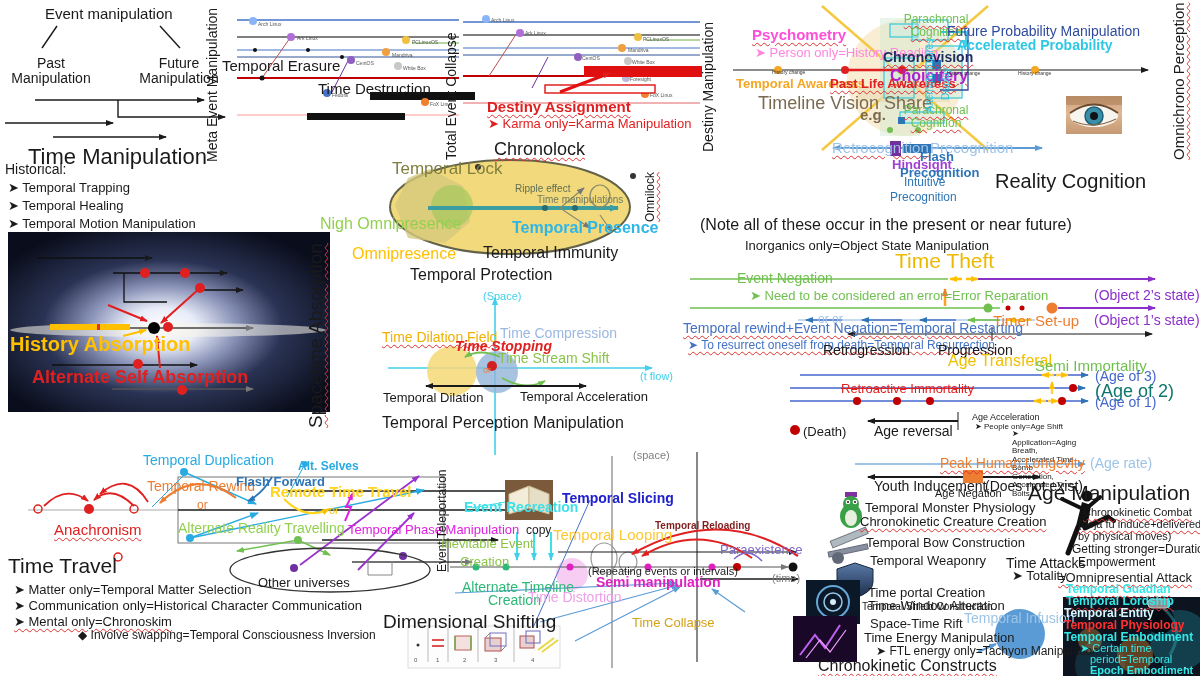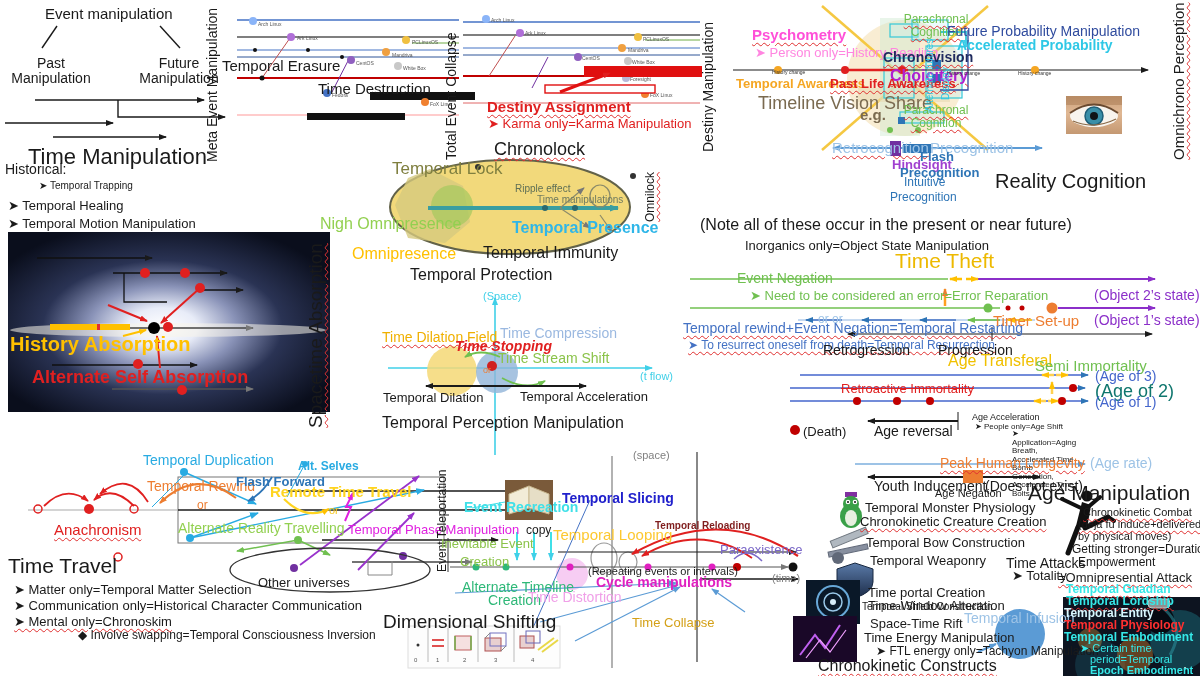--- a/index.html
+++ b/index.html
@@ -450,21 +450,21 @@
 
 <div id="labels">
       <div class="lbl" style="left: 45px; top: 6px; font-size: 15px;">Event manipulation</div>
       <div class="lbl pre" style="left: 5px; top: 56px; font-size: 14px; width: 92px; text-align: center;">Past
 Manipulation</div>
       <div class="lbl pre" style="left: 133px; top: 56px; font-size: 14px; width: 92px; text-align: center;">Future
 Manipulation</div>
       <div class="lbl" style="left: 28px; top: 145px; font-size: 22px;">Time Manipulation</div>
       <div class="lbl vert" style="left: 205px; top: 162px; font-size: 14px;">Meta Event Manipulation</div>
       <div class="lbl" style="left: 5px; top: 162px; font-size: 14px;">Historical:</div>
-      <div class="lbl" style="left: 8px; top: 181px; font-size: 10px; margin-left: 31px;">➤ Temporal Trapping</div>
+      <div class="lbl" style="left: 8px; top: 181px; font-size: 13px;">➤ Temporal Trapping</div>
       <div class="lbl" style="left: 8px; top: 199px; font-size: 13px;">➤ Temporal Healing</div>
       <div class="lbl" style="left: 8px; top: 217px; font-size: 13px;">➤ Temporal Motion Manipulation</div>
       <div class="lbl b" style="left: 10px; top: 334px; font-size: 20px; color: rgb(255, 192, 0);">History Absorption</div>
       <div class="lbl b" style="left: 32px; top: 368px; font-size: 18px; color: rgb(224, 32, 32);">Alternate Self Absorption</div>
       <div class="lbl vert sq" style="left: 306px; top: 428px; font-size: 19px;">Spacetime Absorption</div>
       <div class="lbl" style="left: 222px; top: 58px; font-size: 15px;">Temporal Erasure</div>
       <div class="lbl" style="left: 318px; top: 81px; font-size: 15px;">Time Destruction</div>
       <div class="lbl vert" style="left: 444px; top: 160px; font-size: 14px;">Total Event Collapse</div>
       <div class="lbl sq b" style="left: 487px; top: 99px; font-size: 15px; color: rgb(224, 32, 32);">Destiny Assignment</div>
       <div class="lbl" style="left: 488px; top: 117px; font-size: 13px; color: rgb(224, 32, 32);">➤    Karma only=Karma Manipulation</div>
@@ -577,21 +577,21 @@
       <div class="lbl vert" style="left: 436px; top: 572px; font-size: 12px;">Event Teleportation</div>
       <div class="lbl b" style="left: 452px; top: 500px; font-size: 14px; color: rgb(64, 224, 232); margin-left: 12px;">Event Recreation</div>
       <div class="lbl" style="left: 526px; top: 524px; font-size: 12px;">copy</div>
       <div class="lbl b" style="left: 562px; top: 491px; font-size: 14px; color: rgb(32, 32, 204);">Temporal Slicing</div>
       <div class="lbl" style="left: 553px; top: 527px; font-size: 15px; color: rgb(253, 200, 48);">Temporal Looping</div>
       <div class="lbl b" style="left: 655px; top: 521px; font-size: 10px; color: #7f1d1d;">Temporal Reloading</div>
       <div class="lbl" style="left: 720px; top: 543px; font-size: 13px; color: rgb(123, 104, 200);">Paraexistence</div>
       <div class="lbl" style="left: 441px; top: 537px; font-size: 13px; color: rgb(139, 195, 74);">Inevitable Event</div>
       <div class="lbl" style="left: 460px; top: 555px; font-size: 13px; color: rgb(139, 195, 74);">Creation</div>
       <div class="lbl" style="left: 588px; top: 566px; font-size: 11px;">(Repeating events or intervals)</div>
-      <div class="lbl b" style="left: 596px; top: 575px; font-size: 14px; color: rgb(224, 32, 192);">Cycle manipulations</div>
+      <div class="lbl b" style="left: 596px; top: 575px; font-size: 14px; color: rgb(224, 32, 192);">Semi manipulation</div>
       <div class="lbl" style="left: 462px; top: 580px; font-size: 14px; color: rgb(46, 184, 120);">Alternate Timeline</div>
       <div class="lbl" style="left: 488px; top: 593px; font-size: 14px; color: rgb(46, 184, 120);">Creation</div>
       <div class="lbl" style="left: 528px; top: 590px; font-size: 14px; color: rgb(240, 160, 232);">Time Distortion</div>
       <div class="lbl" style="left: 383px; top: 612px; font-size: 19px;">Dimensional Shifting</div>
       <div class="lbl" style="left: 632px; top: 616px; font-size: 13px; color: rgb(212, 160, 23);">Time Collapse</div>
       <div class="lbl" style="left: 633px; top: 450px; font-size: 11px; color: rgb(128, 128, 128);">(space)</div>
       <div class="lbl" style="left: 772px; top: 573px; font-size: 11px; color: rgb(128, 128, 128);">(time)</div>
       <div class="lbl" style="left: 414px; top: 657px; font-size: 6px; color: rgb(85, 85, 85);">0</div>
       <div class="lbl" style="left: 436px; top: 657px; font-size: 6px; color: rgb(85, 85, 85);">1</div>
       <div class="lbl" style="left: 463px; top: 657px; font-size: 6px; color: rgb(85, 85, 85);">2</div>

